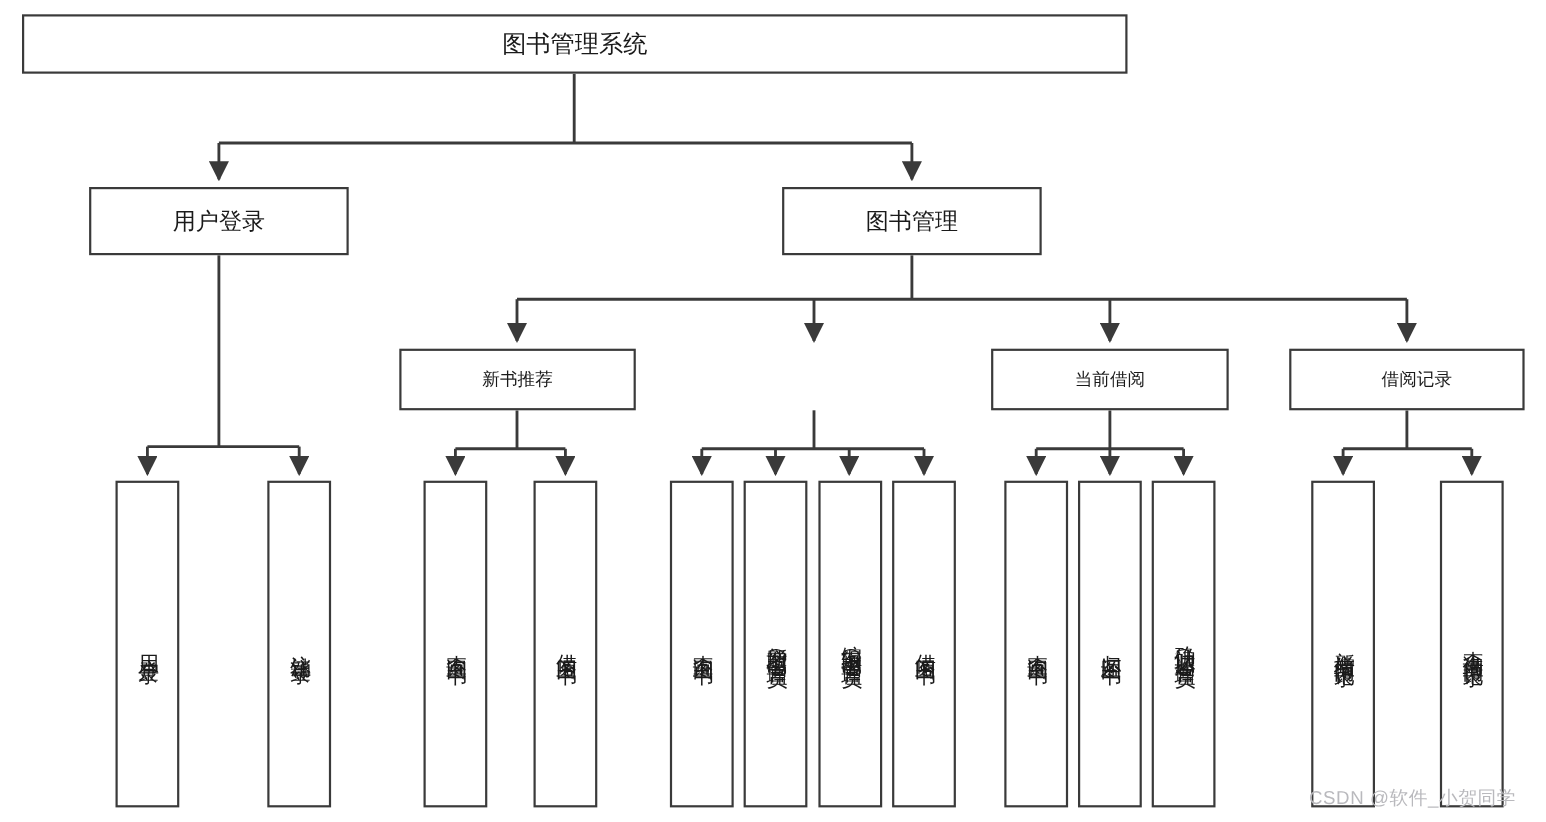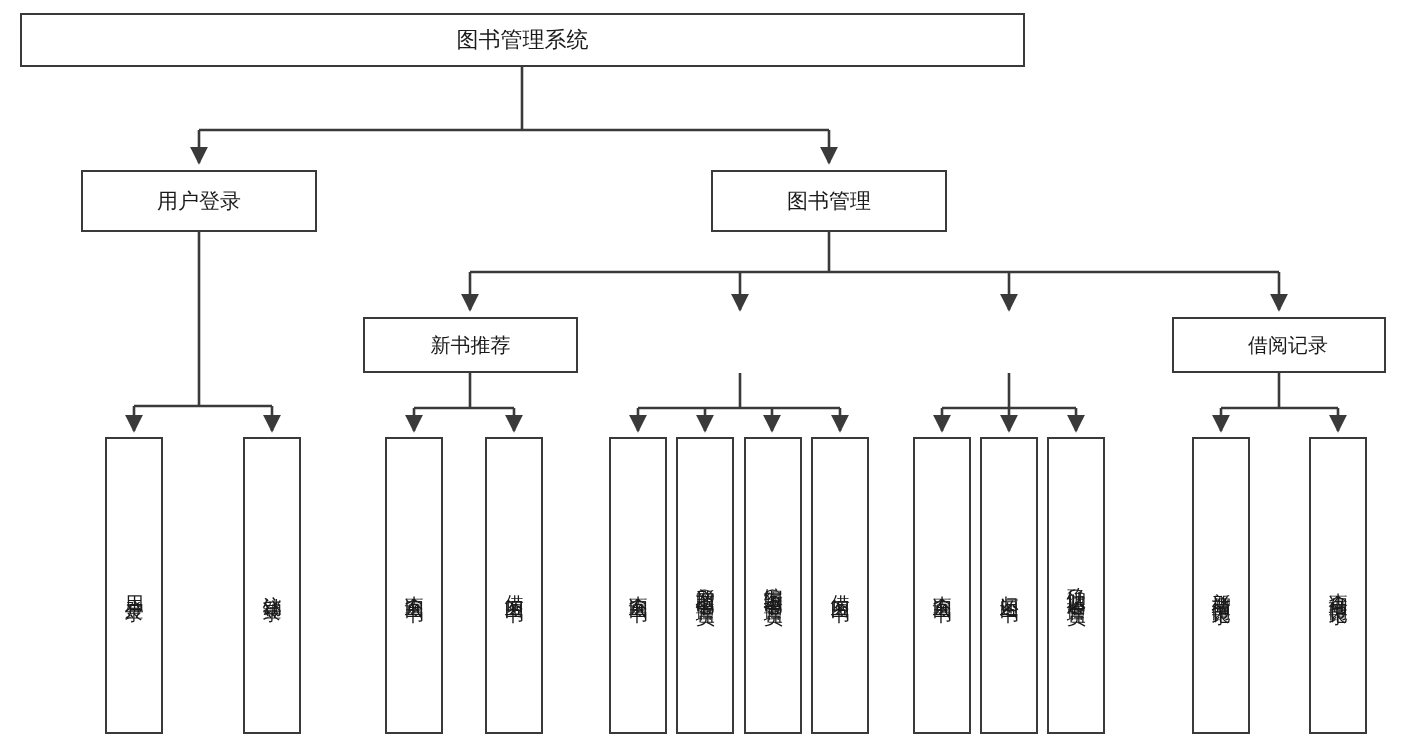--- a/index.html
+++ b/index.html
@@ -4,21 +4,21 @@
 <style>
   html,body{margin:0;padding:0;background:#ffffff;}
   body{font-family:"Liberation Sans","DejaVu Sans",sans-serif;}
   #canvas{position:relative;width:1405px;height:747px;background:#ffffff;overflow:hidden;}
   #wires{position:absolute;left:0;top:0;width:1405px;height:747px;}
   .node{position:absolute;box-sizing:border-box;background:#ffffff;
         border:2px solid #3a3a3a;display:flex;align-items:center;justify-content:center;
         color:#1a1a1a;text-align:right;}
   .node.level0{font-size:22px;}
   .node.level1{font-size:21px;}
-  .node.level2{font-size:20px;}
+  .node.level2{font-size:16px;}
   .leaf{font-size:19px;writing-mode:vertical-rl;text-orientation:upright;
         letter-spacing:3px;line-height:1.08;white-space:nowrap;}
   .leaf .lbl{writing-mode:vertical-rl;text-orientation:upright;}
   .watermark{position:absolute;left:1190px;top:714px;font-size:17px;color:#b9b9bd;
              letter-spacing:.5px;white-space:nowrap;}
 </style>
 </head>
 <body>
 
 <div id="canvas">
@@ -80,20 +80,23 @@
   <div class="node level1" style="left:81px;top:170px;width:236px;height:62px;">
     <span>用户登录</span>
   </div>
   <div class="node level1" style="left:711px;top:170px;width:236px;height:62px;">
     <span>图书管理</span>
   </div>
 
   <div class="node level2" style="left:363px;top:317px;width:215px;height:56px;">
     <span>新书推荐</span>
   </div>
+  <div class="node level2" style="left:901px;top:317px;width:216px;height:56px;">
+    <span>当前借阅</span>
+  </div>
   <div class="node level2" style="left:1172px;top:317px;width:214px;height:56px;padding-left:18px;">
     <span>借阅记录</span>
   </div>
 
   <div class="node leaf" style="left:105px;top:437px;width:58px;height:297px;">
     <span class="lbl">用户登录</span>
   </div>
   <div class="node leaf" style="left:243px;top:437px;width:58px;height:297px;">
     <span class="lbl">注销登录</span>
   </div>
@@ -128,14 +131,15 @@
     <span class="lbl">确认归还（管理员）</span>
   </div>
 
   <div class="node leaf" style="left:1192px;top:437px;width:58px;height:297px;">
     <span class="lbl">新增借阅记录</span>
   </div>
   <div class="node leaf" style="left:1309px;top:437px;width:58px;height:297px;">
     <span class="lbl">查询借阅记录</span>
   </div>
 
+  <div class="watermark">CSDN @软件_小贺同学</div>
 
 </div>
 
 </body></html>

